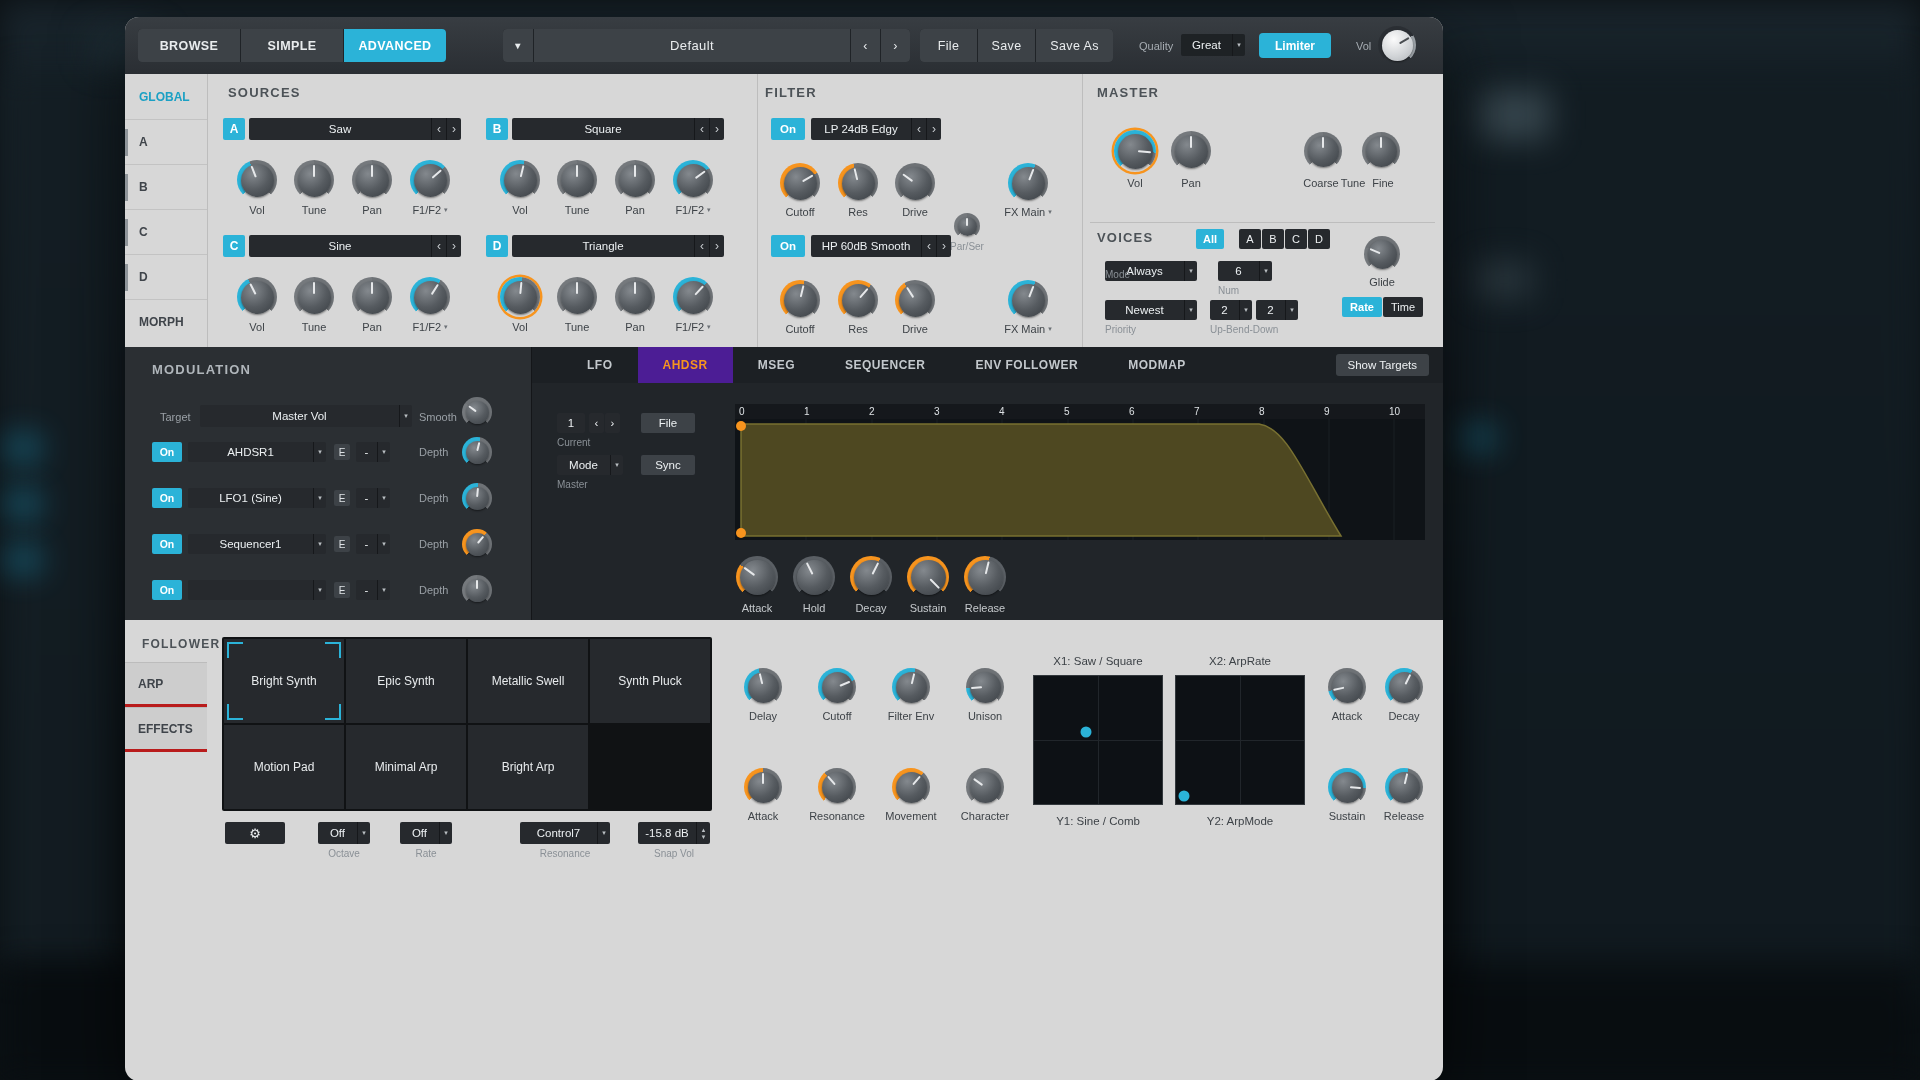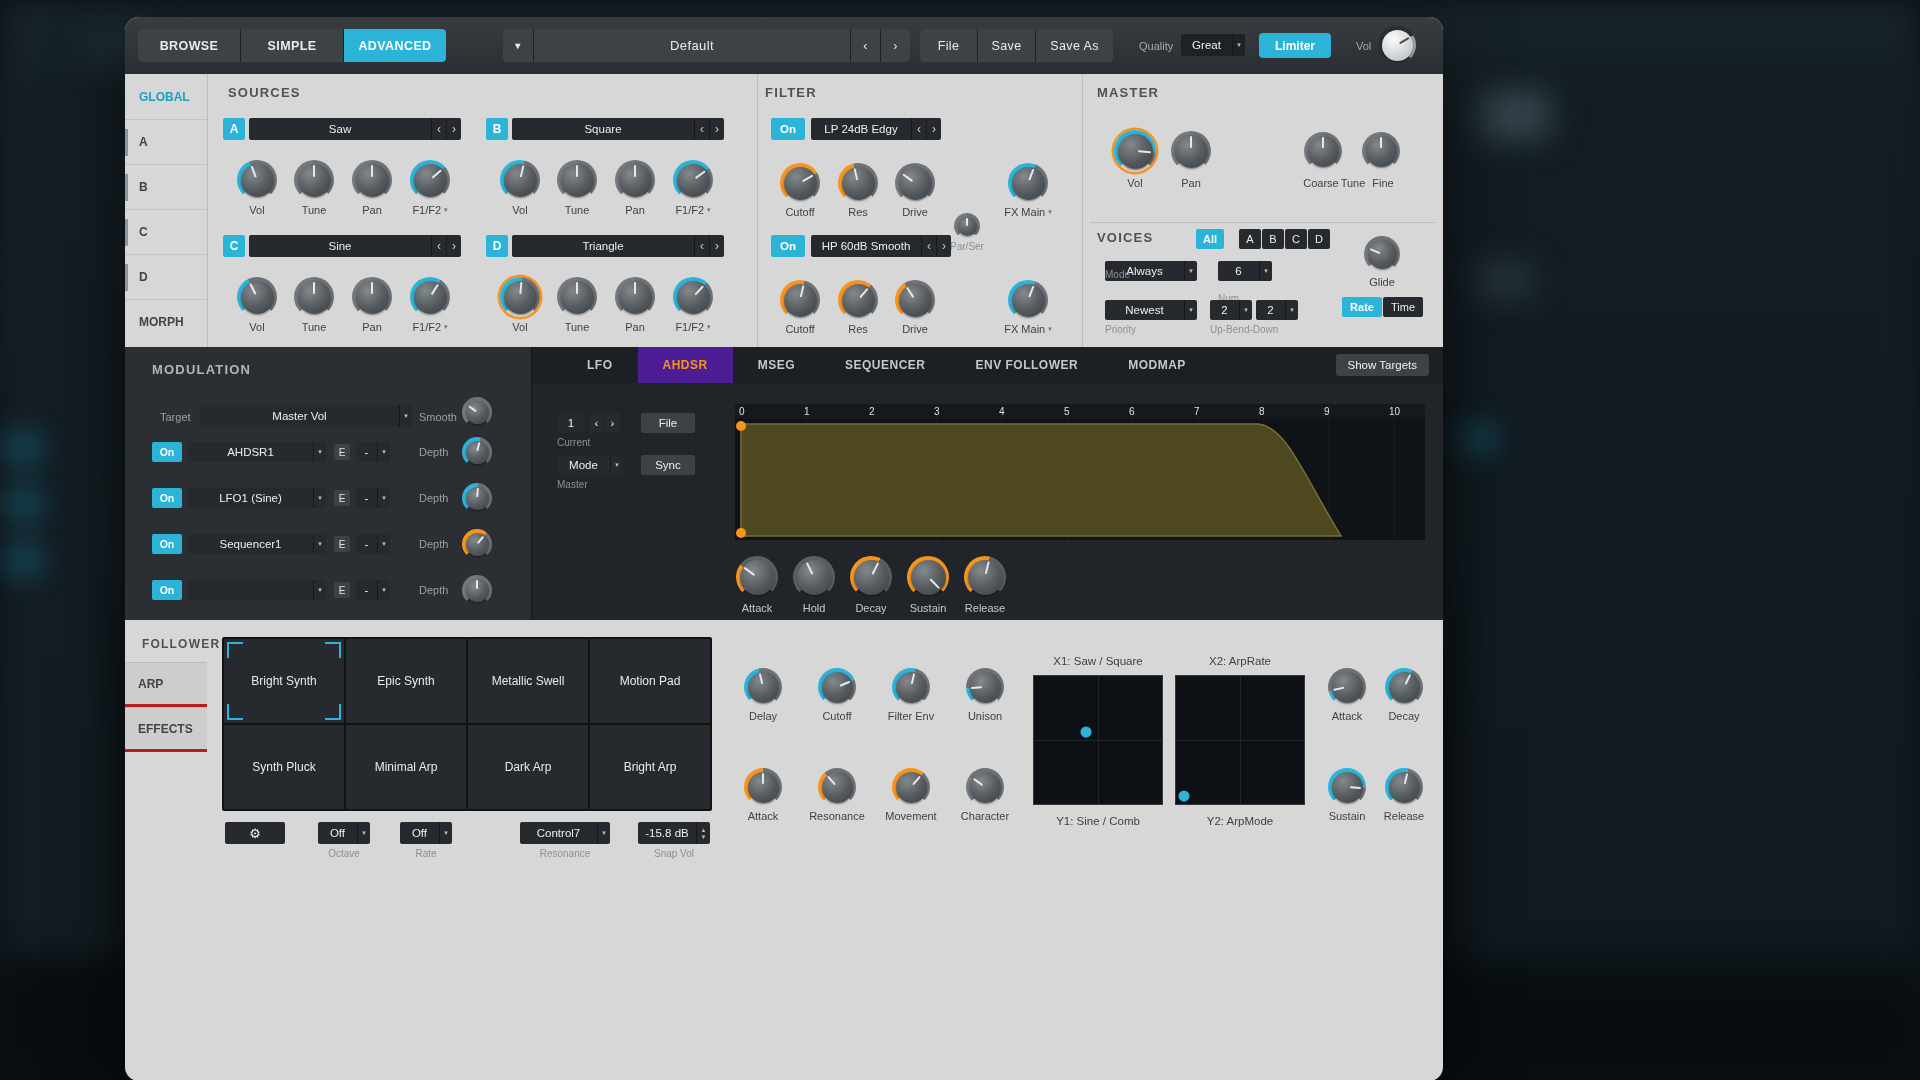--- a/index.html
+++ b/index.html
@@ -356,21 +356,21 @@
 
   <div class="dd" style="left:980px;top:244px;width:92px;height:20px">
     <span class="val">Always</span>
     <span class="dd-caret">▾</span>
   </div>
   <span class="lbl tiny" style="left:980px;top:252px">Mode</span>
   <div class="dd" style="left:1093px;top:244px;width:54px;height:20px">
     <span class="val">6</span>
     <span class="dd-caret">▾</span>
   </div>
-  <span class="lbl tiny" style="left:1093px;top:276px">Num</span>
+  <span class="lbl tiny" style="left:1093px;top:268px">Num</span>
 
   <div class="dd" style="left:980px;top:283px;width:92px;height:20px">
     <span class="val">Newest</span>
     <span class="dd-caret">▾</span>
   </div>
   <span class="lbl tiny" style="left:980px;top:307px">Priority</span>
   <div class="dd" style="left:1085px;top:283px;width:42px;height:20px">
     <span class="val">2</span>
     <span class="dd-caret">▾</span>
   </div>
@@ -542,24 +542,23 @@
   <span class="kl dark" style="left:860px;top:585px">Release</span>
 
   <span class="sect" style="left:17px;top:620px;font-size:12px">FOLLOWER</span>
   <div class="pitem" style="top:645px">ARP</div>
   <div class="pitem" style="top:690px">EFFECTS</div>
 
   <div class="padgrid">
     <div class="pad selected">Bright Synth</div>
     <div class="pad">Epic Synth</div>
     <div class="pad">Metallic Swell</div>
+    <div class="pad">Synth Pluck</div>
     <div class="pad">Motion Pad</div>
-    <div class="pad">Synth Pluck</div>
     <div class="pad">Minimal Arp</div>
-    <div class="pad">Dark Arp</div>
     <div class="pad">Bright Arp</div>
   </div>
 
   <div class="btn dark" style="left:100px;top:805px;width:60px;height:22px">
       <span style="font-size:13px">⚙</span>
     </div>
   <div class="dd" style="left:193px;top:805px;width:52px;height:22px">
     <span class="val">Off</span>
     <span class="dd-caret">▾</span>
   </div>

